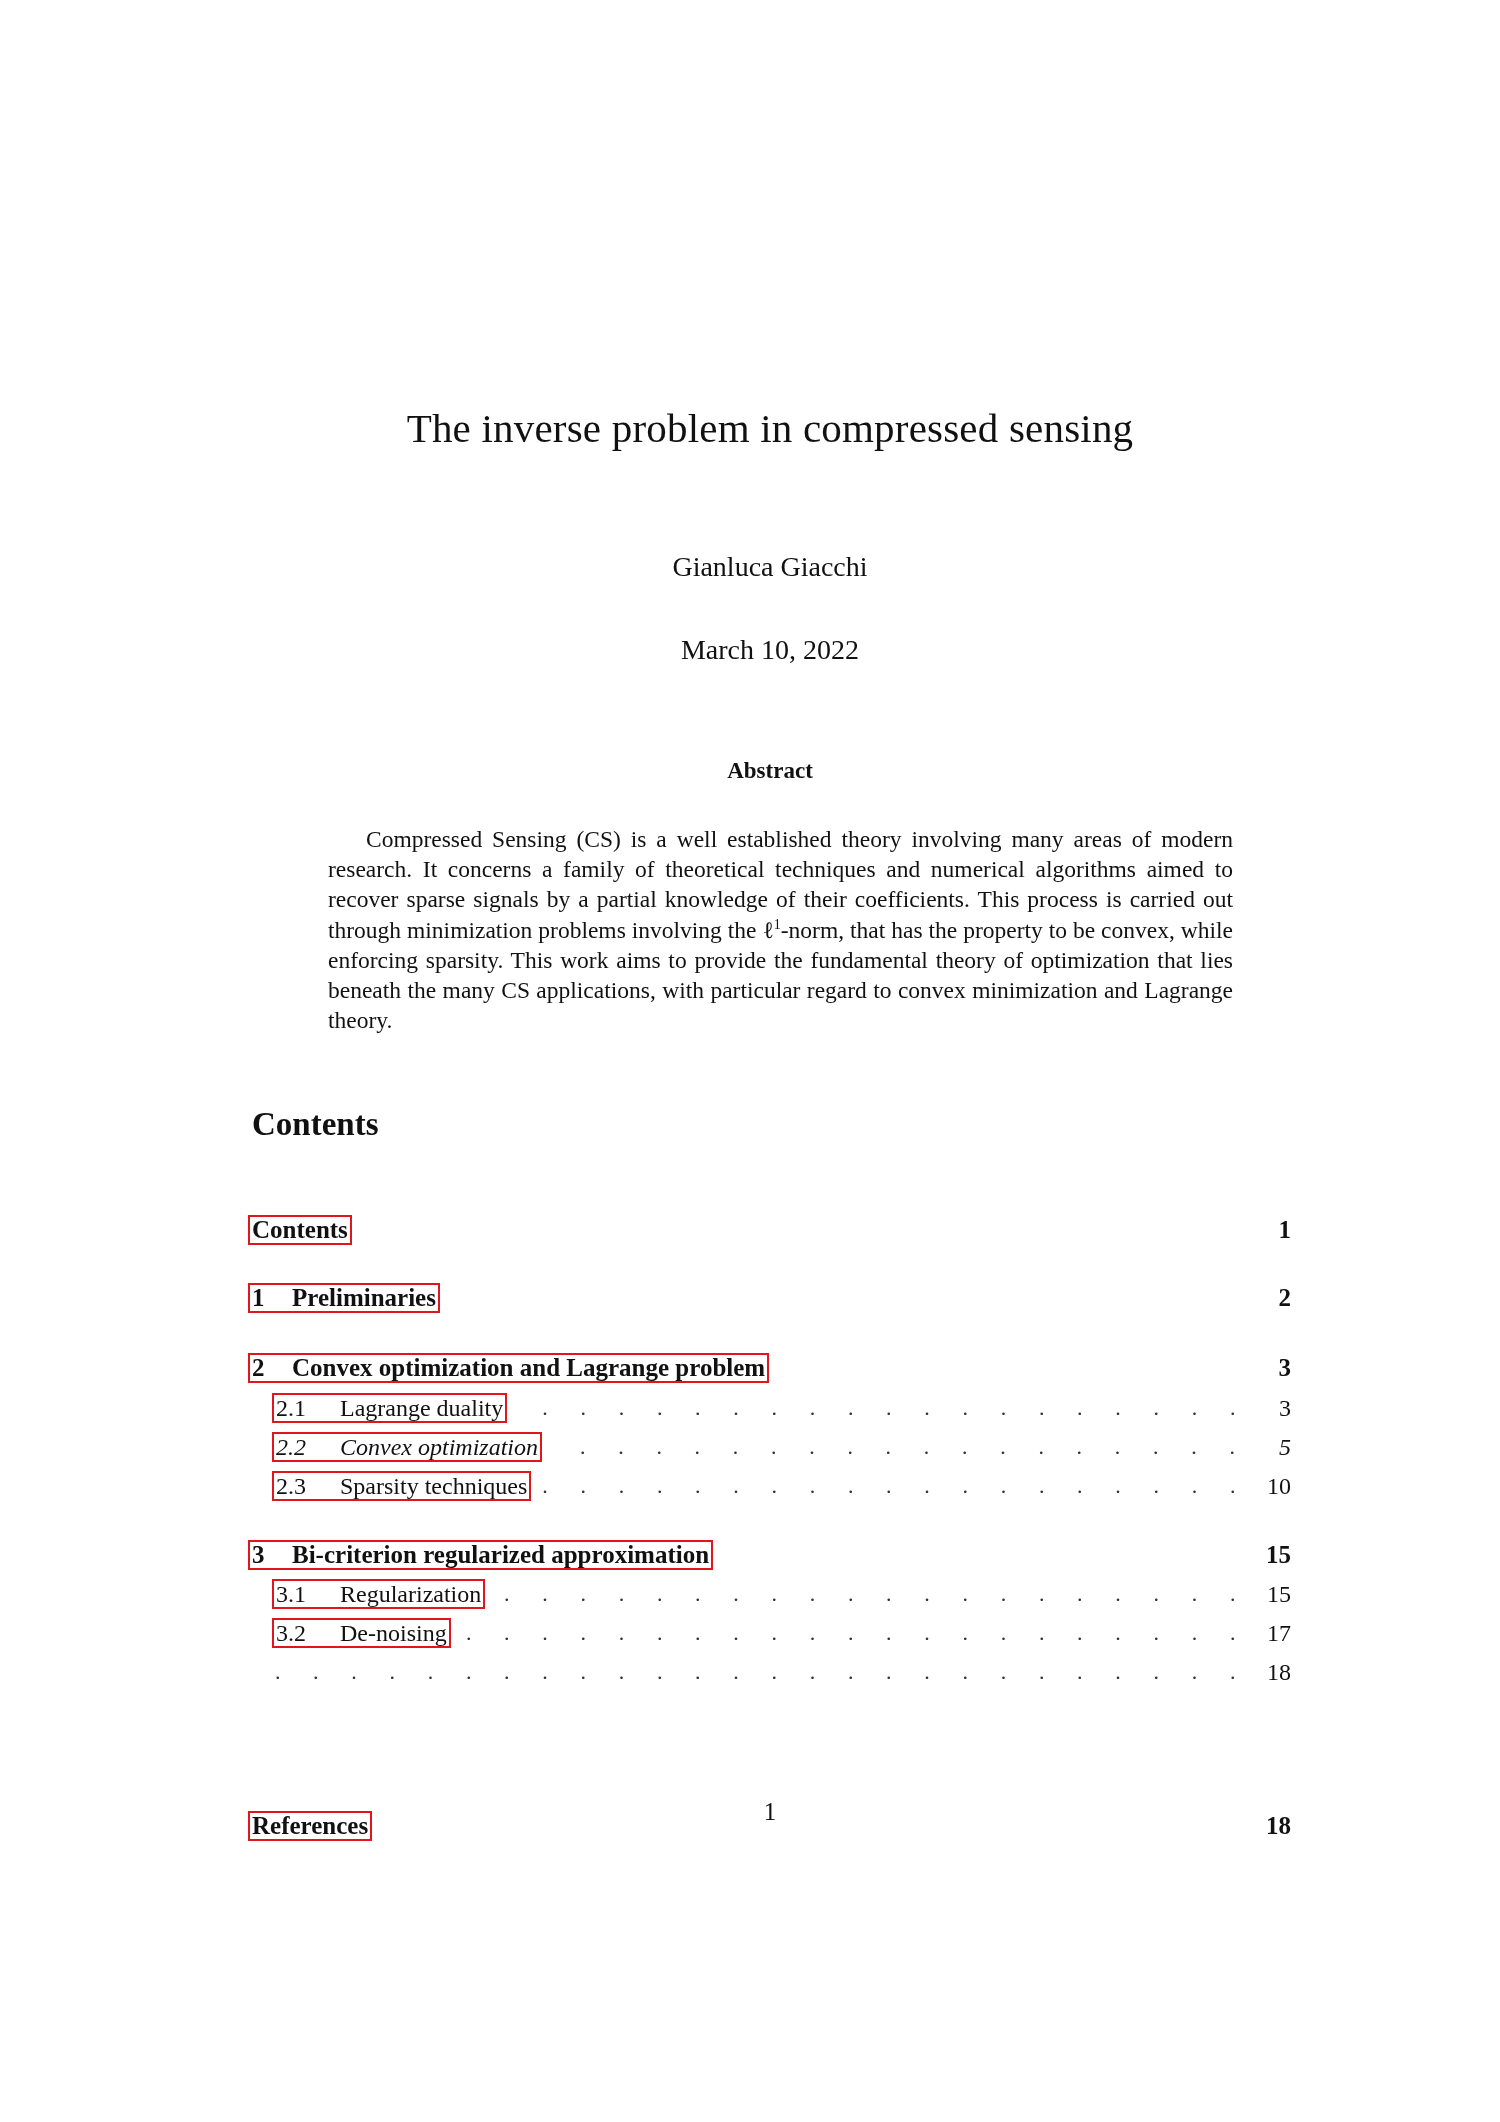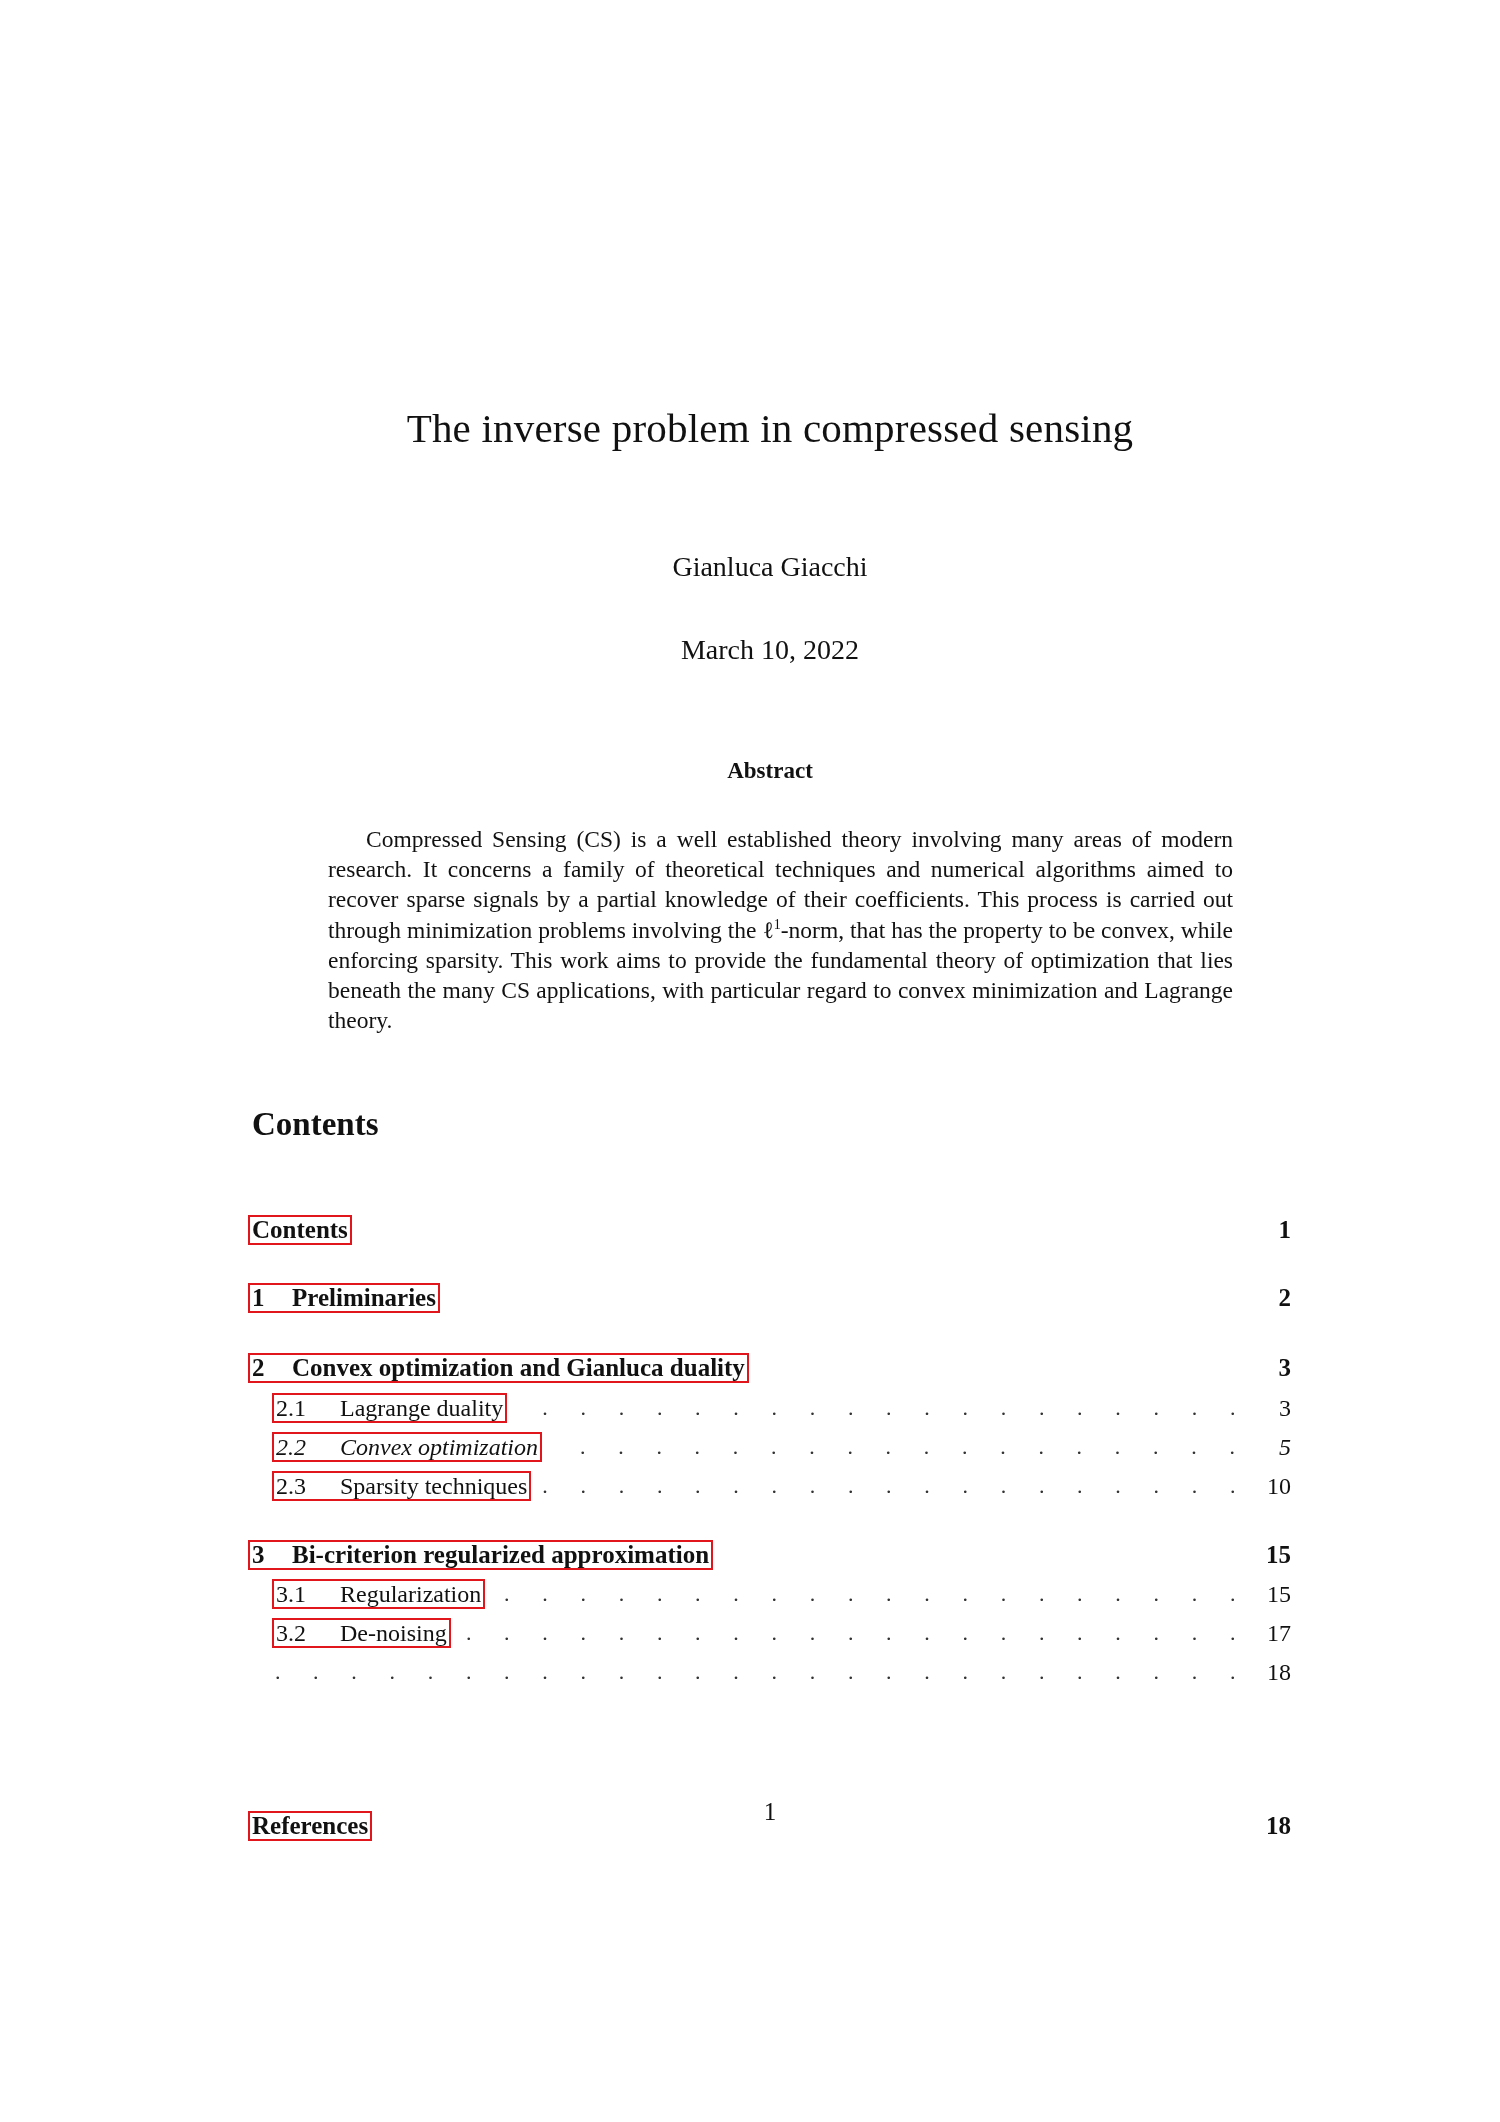--- a/index.html
+++ b/index.html
@@ -65,21 +65,21 @@
         <span class="toc-num">1</span>
         <span>Preliminaries</span>
       </span>
     <span class="toc-spacer"></span>
     <span class="toc-page">2</span>
   </div>
 
   <div class="toc-row section" style="top:1352px;">
     <span class="toc-link">
         <span class="toc-num">2</span>
-        <span>Convex optimization and Gianluca duality</span>
+        <span>Convex optimization and Lagrange problem</span>
       </span>
     <span class="toc-spacer"></span>
     <span class="toc-page">3</span>
   </div>
 
   <div class="toc-row sub" style="top:1392px;">
     <span class="toc-link">
         <span class="toc-num">2.1</span>
         <span>Lagrange duality</span>
       </span>

